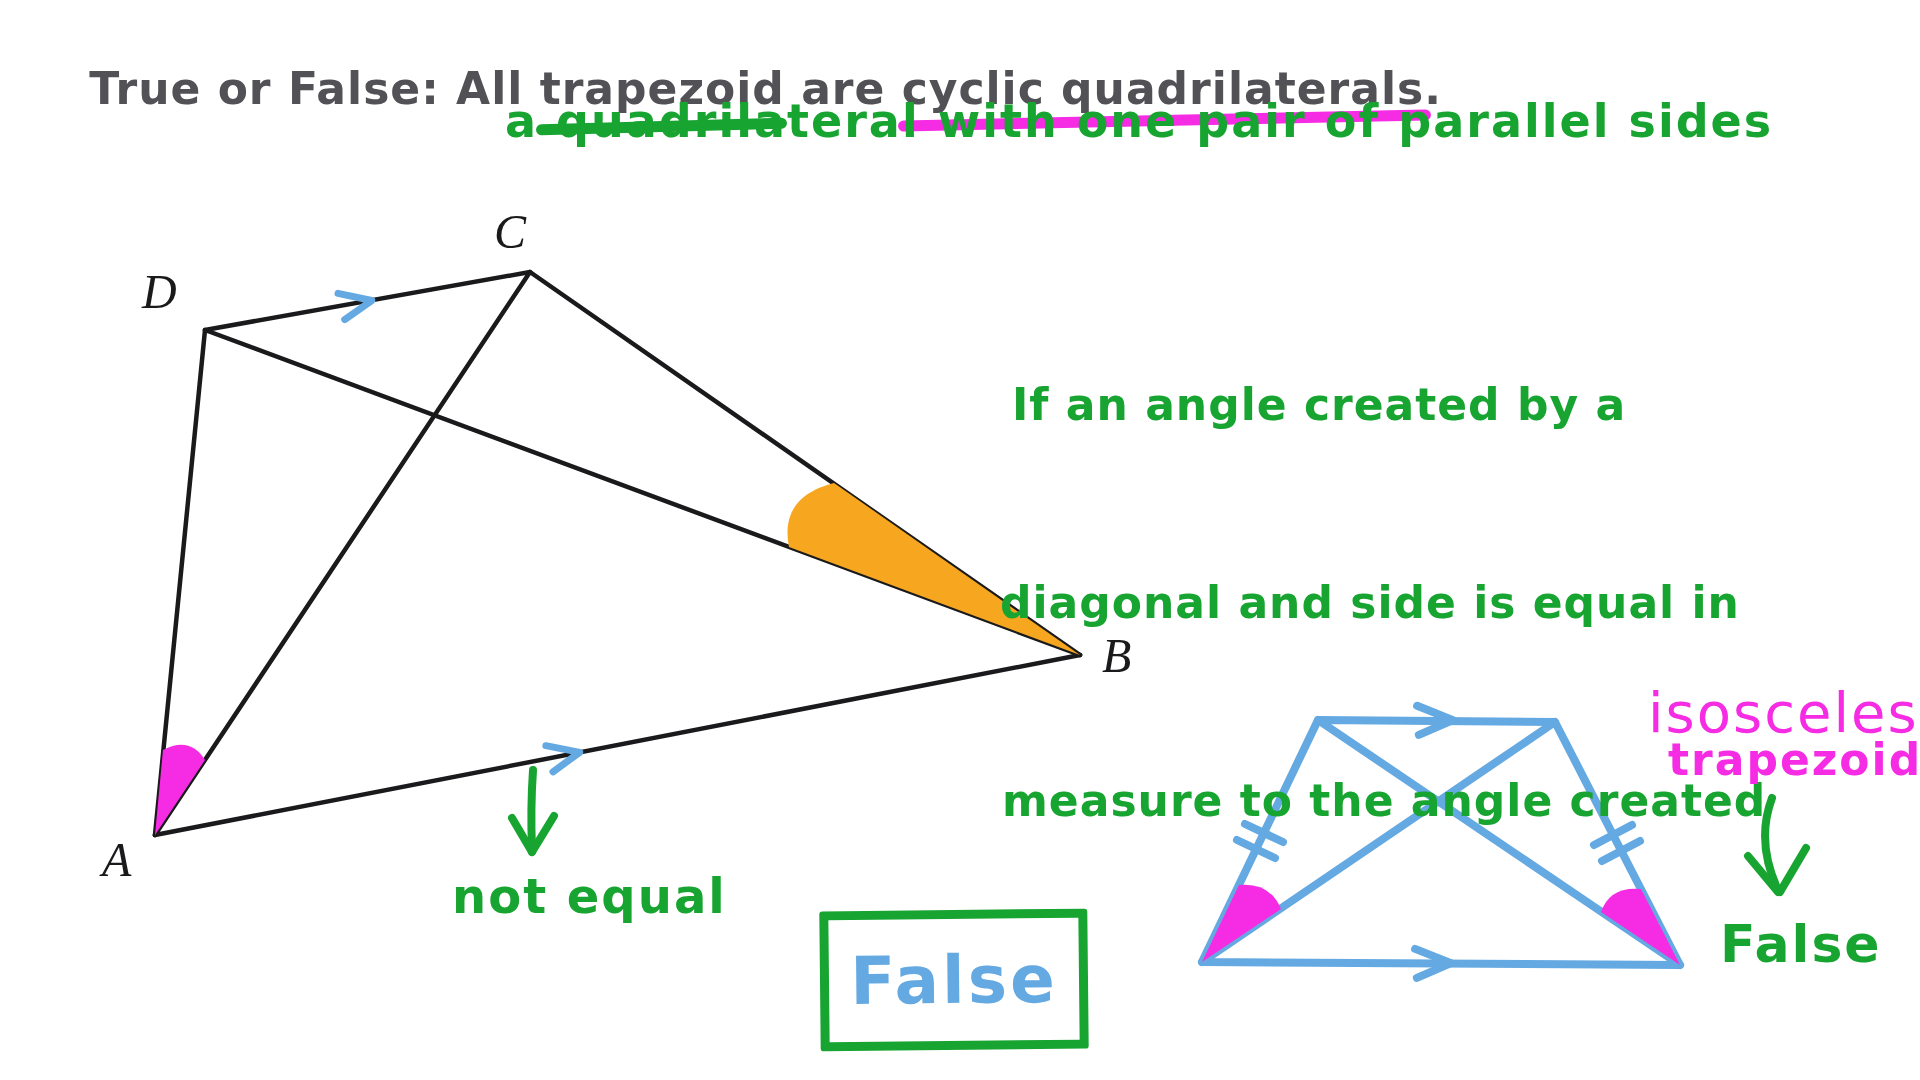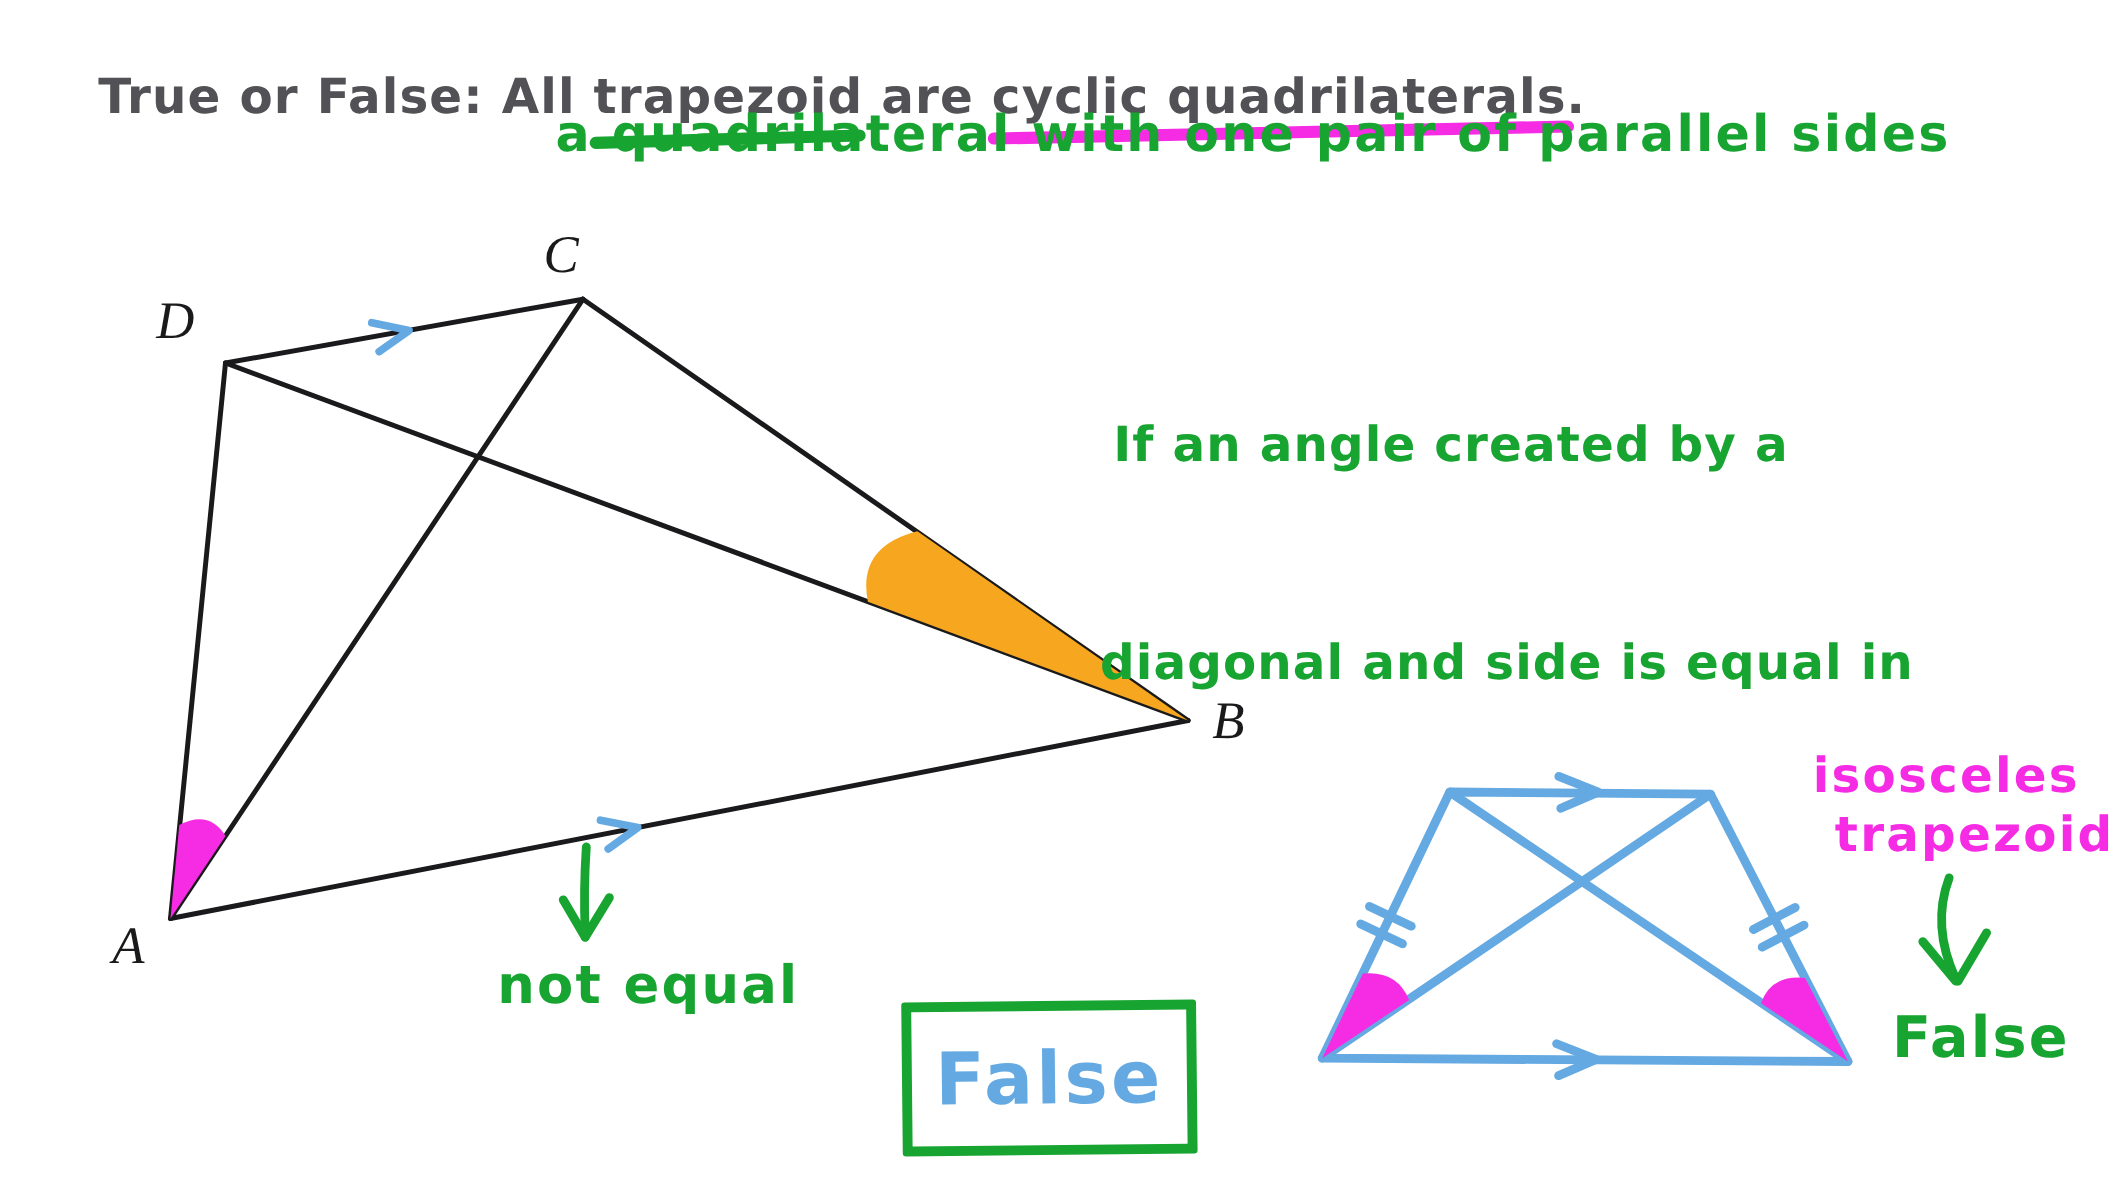--- a/index.html
+++ b/index.html
@@ -27,21 +27,21 @@
   .theorem-line:nth-child(4){padding-left:22px;}
   .theorem-line:nth-child(5){padding-left:30px;}
   .theorem-line:nth-child(6){padding-left:58px;}
 
   .not-cyclic{position:absolute;left:452px;top:868px;font-size:48px;font-weight:600;
               color:#18A431;letter-spacing:2px;}
   .cyclic{position:absolute;left:1720px;top:914px;font-size:52px;font-weight:600;
           color:#18A431;letter-spacing:2px;}
 
   
-  .iso1{position:absolute;left:1648px;top:680px;font-size:44px;font-weight:700;
+  .iso1{position:absolute;left:1648px;top:680px;font-size:56px;font-weight:400;
         color:#F62BE4;letter-spacing:2px;}
   .iso2{position:absolute;left:1668px;top:734px;font-size:44px;font-weight:600;
         color:#F62BE4;letter-spacing:2px;}
 
   
   .vlabel{position:absolute;font-family:"Liberation Serif","DejaVu Serif",serif;
           font-style:italic;font-size:48px;color:#1A1A1C;}
   .v-a{left:102px;top:832px;}
   .v-b{left:1102px;top:628px;}
   .v-c{left:494px;top:204px;}
@@ -112,20 +112,21 @@
 
   <div class="title-line">
     <span>True or False: All </span><span class="u-green">trapezoid</span><span> are </span><span class="u-pink">cyclic quadrilaterals</span><span>.</span>
   </div>
 
   <div class="definition">a quadrilateral with one pair of parallel sides</div>
 
   <div class="theorem">
     <div class="theorem-line">If an angle created by a</div>
     <div class="theorem-line">diagonal and side is equal in</div>
+    <div class="theorem-line">measure to the angle created</div>
     
     
   </div>
 
   <span class="vlabel v-a">A</span>
   <span class="vlabel v-b">B</span>
   <span class="vlabel v-c">C</span>
   <span class="vlabel v-d">D</span>
 
   <div class="not-cyclic">not equal</div>

